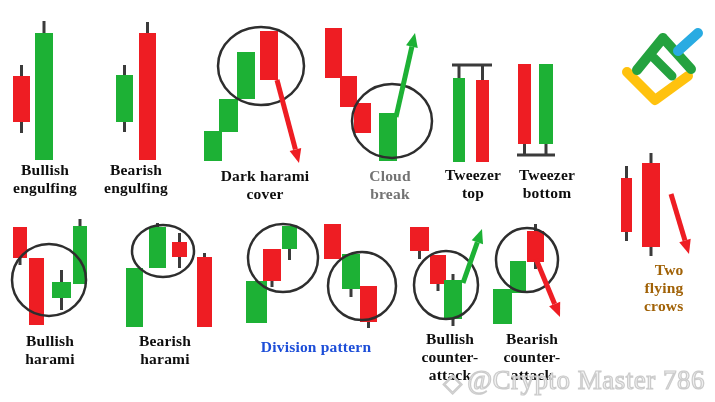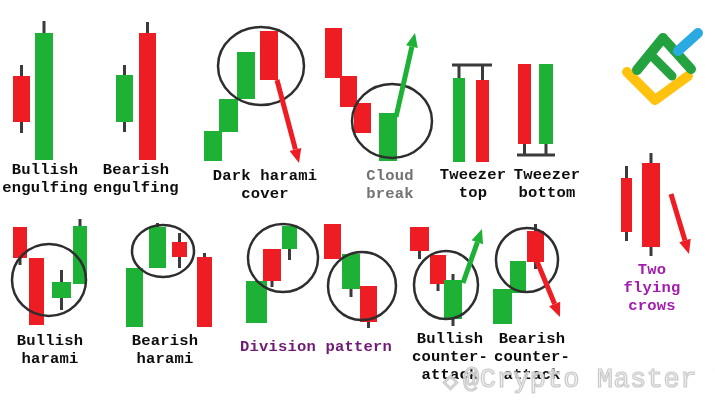--- a/index.html
+++ b/index.html
@@ -1,18 +1,18 @@
 <!DOCTYPE html>
 <html><head>
 <meta charset="utf-8">
 <style>
   html,body{margin:0;padding:0;background:#ffffff;}
   .stage{
     position:relative;width:715px;height:402px;background:#ffffff;overflow:hidden;
-    font-family:Liberation Mono, monospace;
+    font-family:Liberation Serif, serif;
   }
   svg.diagram{position:absolute;left:0;top:0;}
   .pattern-label{
     position:absolute;transform:translateX(-50%);
     font-weight:700;font-size:15.5px;line-height:18px;
     text-align:center;white-space:pre-line;letter-spacing:0.2px;
   }
   .watermark{
     position:absolute;left:443px;top:365px;z-index:5;
     display:flex;align-items:center;gap:5px;
@@ -160,27 +160,27 @@
       <div class="pattern-label" style="left: 390px; top: 167px; color: #737373;">Cloud
 break</div>
       <div class="pattern-label" style="left: 473px; top: 166px; color: rgb(13, 13, 13);">Tweezer
 top</div>
       <div class="pattern-label" style="left: 547px; top: 166px; color: rgb(13, 13, 13);">Tweezer
 bottom</div>
       <div class="pattern-label" style="left: 50px; top: 332px; color: rgb(13, 13, 13);">Bullish
 harami</div>
       <div class="pattern-label" style="left: 165px; top: 332px; color: rgb(13, 13, 13);">Bearish
 harami</div>
-      <div class="pattern-label" style="left: 316px; top: 338px; color: #701a75;">Division pattern</div>
+      <div class="pattern-label" style="left: 316px; top: 338px; color: #1d4ed8;">Division pattern</div>
       <div class="pattern-label" style="left: 450px; top: 330px; color: rgb(13, 13, 13);">Bullish
 counter-
 attack</div>
       <div class="pattern-label" style="left: 532px; top: 330px; color: rgb(13, 13, 13);">Bearish
 counter-
 attack</div>
-      <div class="pattern-label" style="left: 652px; top: 261px; color: #a21caf;">Two flying
+      <div class="pattern-label" style="left: 652px; top: 261px; color: #a16207; text-align: right;">Two flying
 crows</div>
     </div>
   <div class="watermark">
     <span class="wm-icon">◇</span>
     <span class="wm-text">@Crypto Master 786</span>
   </div>
 </div>
 
 </body></html>

